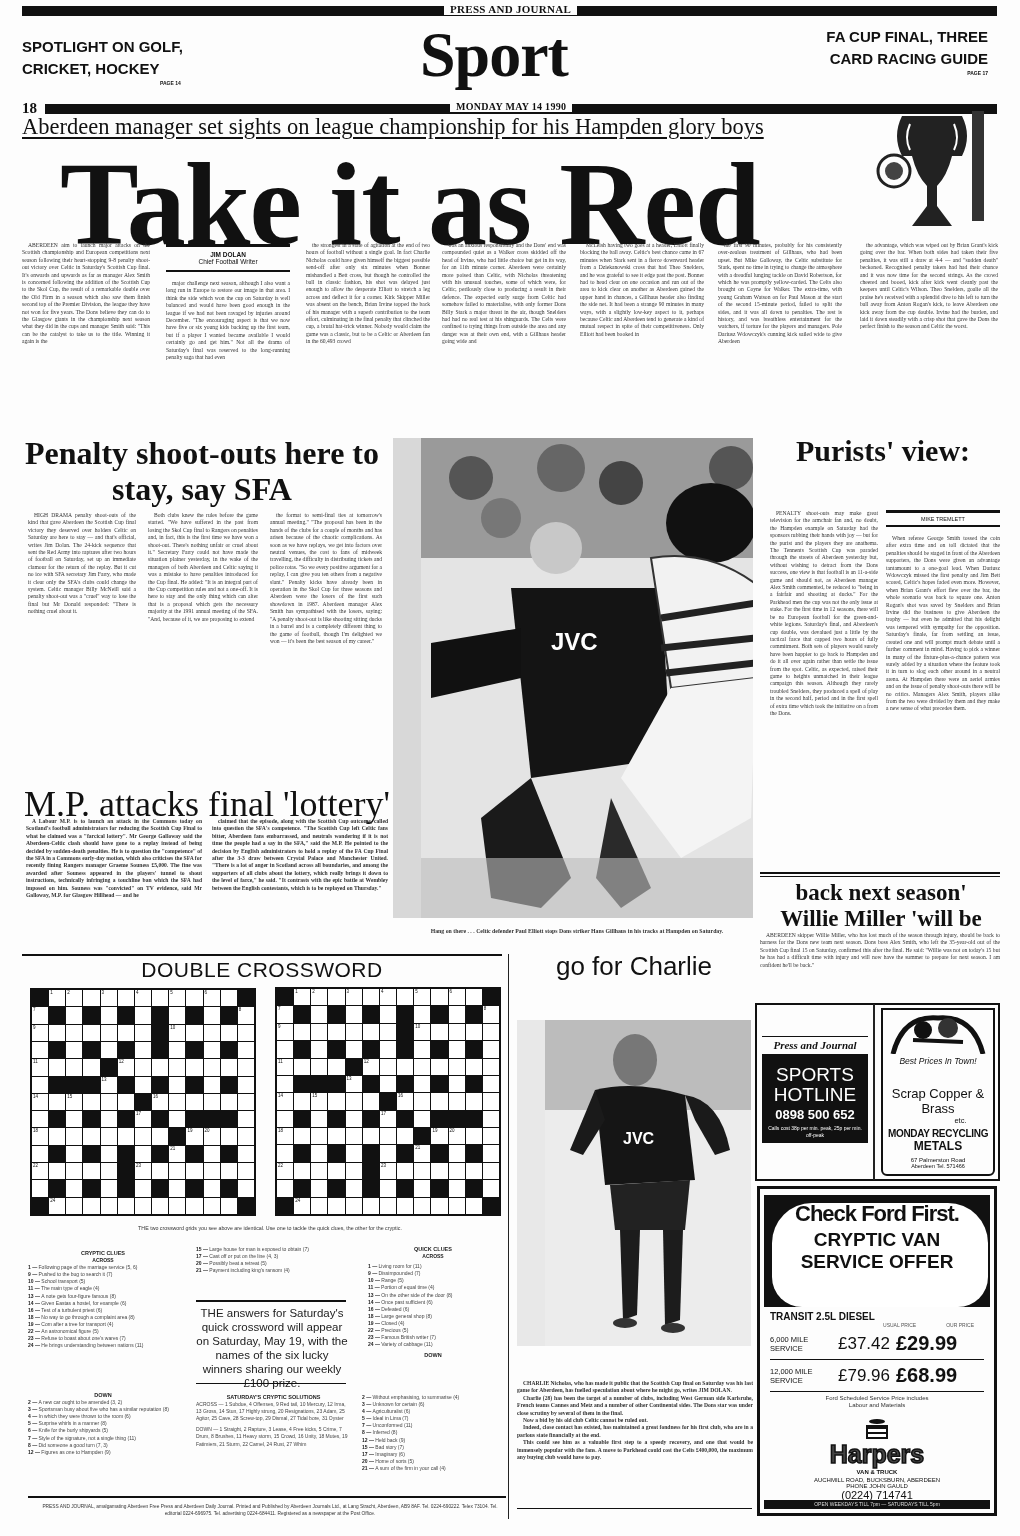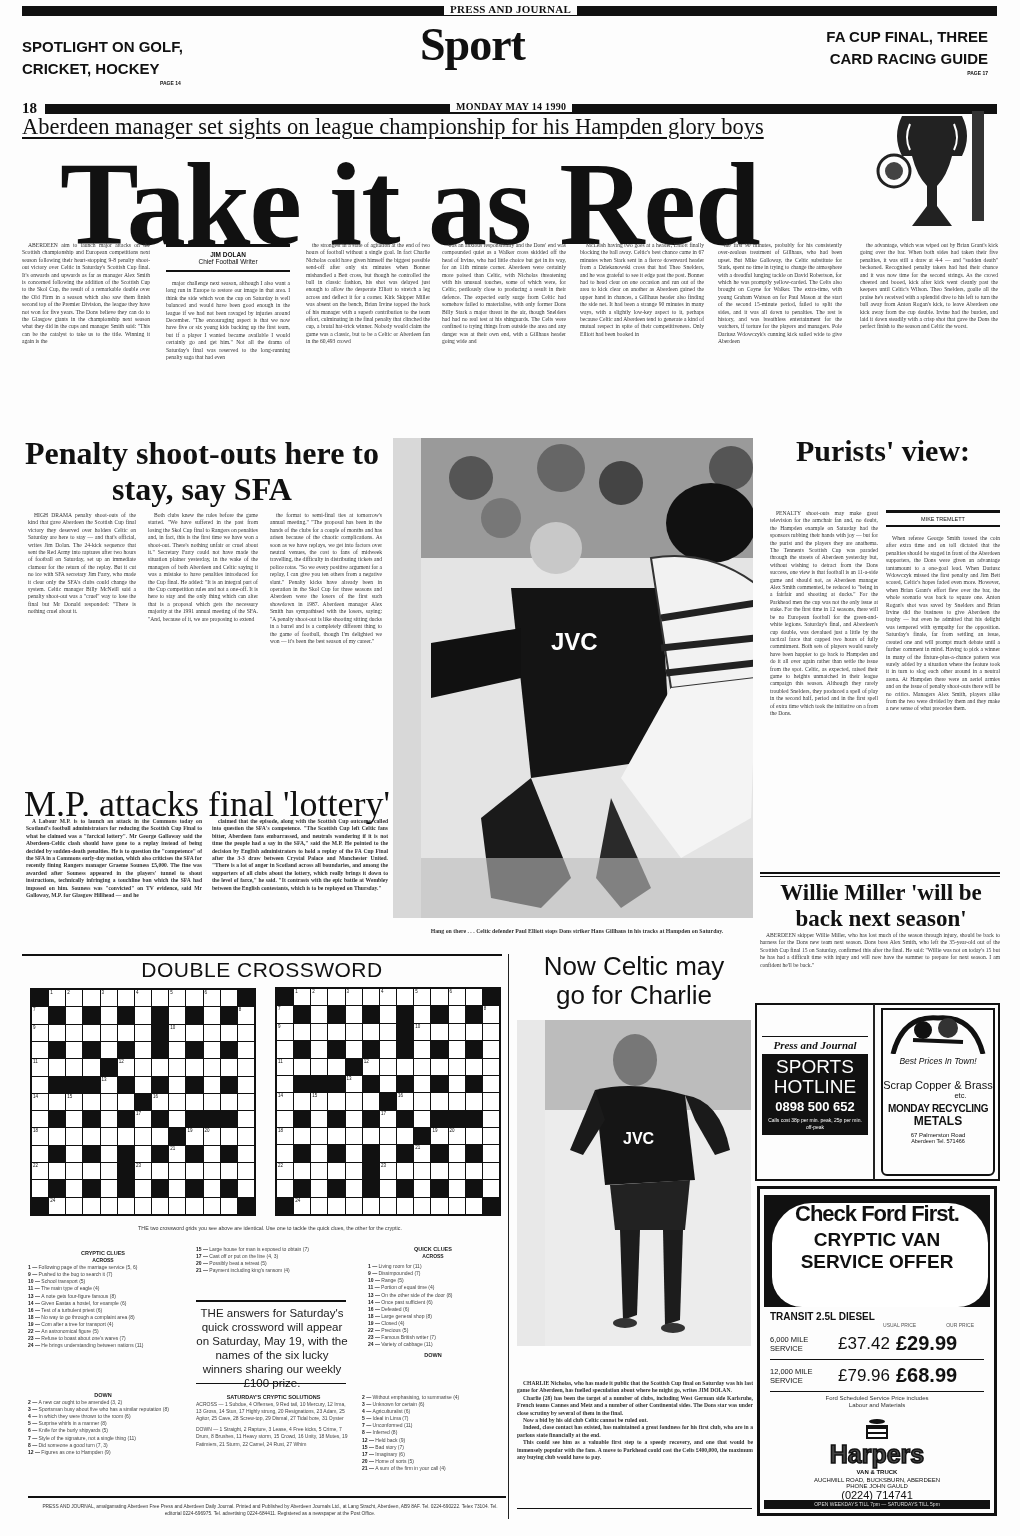--- a/index.html
+++ b/index.html
@@ -4,21 +4,21 @@
 <style>
   * { box-sizing: border-box; margin: 0; padding: 0; }
   html, body { width: 1020px; height: 1536px; background: #fdfdfd; overflow: hidden; }
   body { position: relative; font-family: "Liberation Serif", serif; color: #111; }
   .abs { position: absolute; }
   .bar { background: #111; height: 12px; }
   .rule { position: absolute; background: #111; }
   .masthead-label { font-family: "Liberation Serif", serif; font-weight: bold; font-size: 11px; letter-spacing: 0.3px; background: #fdfdfd; padding: 0 6px; }
   .promo { font-family: "Liberation Sans", sans-serif; font-weight: bold; font-size: 15px; line-height: 22px; color: #111; }
   .promo-page { font-family: "Liberation Sans", sans-serif; font-size: 5px; font-weight: bold; }
-  .sport { font-family: "Liberation Serif", serif; font-weight: bold; font-size: 46px; letter-spacing: -1px; }
+  .sport { font-family: "Liberation Serif", serif; font-weight: bold; font-size: 64px; letter-spacing: -1px; }
   .strap { font-family: "Liberation Serif", serif; font-size: 22.5px; text-decoration: underline; text-decoration-thickness: 2px; text-underline-offset: 3px; }
   .headline { font-family: "Liberation Serif", serif; font-weight: bold; font-size: 118px; letter-spacing: -1px; line-height: 1; }
   .h2 { font-family: "Liberation Serif", serif; font-weight: bold; text-align: center; line-height: 1.12; }
   .h2-sans { font-family: "Liberation Sans", sans-serif; font-weight: normal; text-align: center; line-height: 1.12; }
   .body-col { font-family: "Liberation Serif", serif; font-size: 5.6px; line-height: 7.4px; color: #333; text-align: justify; overflow: hidden; }
   .body-col p { text-indent: 6px; }
   .byline { border-top: 3px solid #111; border-bottom: 2px solid #111; text-align: center; font-family: "Liberation Sans", sans-serif; font-size: 6.5px; font-weight: bold; padding: 4px 0 5px; margin-bottom: 5px; }
   .vline { position: absolute; width: 1px; background: #222; }
   .photo { position: absolute; overflow: hidden; background: #cfcfcf; padding-left: 28px; }
   .caption { font-family: "Liberation Serif", serif; font-size: 5.8px; line-height: 8px; text-align: center; font-weight: bold; color: #333; }
@@ -154,22 +154,22 @@
 <div class="abs body-col" style="left:26px;top:818px;width:176px;height:118px;font-weight:bold;">
     <p>A Labour M.P. is to launch an attack in the Commons today on Scotland's football administrators for reducing the Scottish Cup Final to what he claimed was a "farcical lottery". Mr George Galloway said the Aberdeen-Celtic clash should have gone to a replay instead of being decided by sudden-death penalties. He is to question the "competence" of the SFA in a Commons early-day motion, which also criticises the SFA for recently fining Rangers manager Graeme Souness £5,000. The fine was awarded after Souness appeared in the players' tunnel to shout instructions, technically infringing a touchline ban which the SFA had imposed on him. Souness was "convicted" on TV evidence, said Mr Galloway, M.P. for Glasgow Hillhead — and he</p>
   </div>
 <div class="abs body-col" style="left:212px;top:818px;width:176px;height:118px;font-weight:bold;">
     <p>claimed that the episode, along with the Scottish Cup outcome, called into question the SFA's competence. "The Scottish Cup left Celtic fans bitter, Aberdeen fans embarrassed, and neutrals wondering if it is not time the people had a say in the SFA," said the M.P. He pointed to the decision by English administrators to hold a replay of the FA Cup Final after the 3-3 draw between Crystal Palace and Manchester United. "There is a lot of anger in Scotland across all boundaries, and among the supporters of all clubs about the lottery, which really brings it down to the level of farce," he said. "It contrasts with the epic battle at Wembley between the English contestants, which is to be replayed on Thursday."</p>
   </div>
 
 <div class="rule" style="left:760px;top:872px;width:240px;height:2px;"></div>
 <div class="rule" style="left:760px;top:876px;width:240px;height:1px;"></div>
 <div class="abs h2" style="left:752px;top:880px;width:258px;font-size:23px;">
+  <div>back next season'</div>
   <div>Willie Miller 'will be</div>
-  <div>back next season'</div>
 </div>
 <div class="abs body-col" style="left:760px;top:932px;width:240px;height:70px;">
     <p>ABERDEEN skipper Willie Miller, who has lost much of the season through injury, should be back to harness for the Dons new team next season. Dons boss Alex Smith, who left the 35-year-old out of the Scottish Cup final 15 on Saturday, confirmed this after the final. He said: "Willie was not on today's 15 but he has had a difficult time with injury and will now have the summer to prepare for next season. I am confident he'll be back."</p>
   </div>
 
 <div class="rule" style="left:22px;top:954px;width:480px;height:2px;"></div>
 <div class="vline" style="left:508px;top:954px;height:565px;"></div>
 <div class="abs cw-title" style="left:22px;top:958px;width:480px;text-align:center;">DOUBLE CROSSWORD</div>
 
 <div class="abs grid" id="grid-quick" style="left:30px;top:988px;width:226px;height:228px;">
@@ -687,21 +687,20 @@
       <div><span class="num">17 — </span><span>Imaginary (6)</span></div>
       <div><span class="num">20 — </span><span>Home of sorts (5)</span></div>
       <div><span class="num">21 — </span><span>A sum of the firm in your call (4)</span></div>
     </div>
 </div>
 
 <div class="rule" style="left:28px;top:1496px;width:478px;height:2px;"></div>
 <div class="abs footer-note" style="left:40px;top:1503px;width:460px;">PRESS AND JOURNAL, amalgamating Aberdeen Free Press and Aberdeen Daily Journal. Printed and Published by Aberdeen Journals Ltd., at Lang Stracht, Aberdeen, AB9 8AF. Tel. 0224-690222. Telex 73104. Tel. editorial 0224-696975. Tel. advertising 0224-684411. Registered as a newspaper at the Post Office.</div>
 
 <div class="abs h2-sans" style="left:514px;top:952px;width:240px;font-size:26px;">
-  <div>Now Celtic may</div>
   <div>go for Charlie</div>
 </div>
 <div class="photo" style="left:517px;top:1020px;width:234px;height:326px;background:#e8e8e8;">
   <svg width="234" height="326" viewBox="0 0 234 326">
     <rect width="234" height="326" fill="#ececec"></rect>
     <rect x="0" y="0" width="234" height="90" fill="#bcbcbc"></rect>
     <ellipse cx="90" cy="40" rx="22" ry="26" fill="#777"></ellipse>
     <path d="M50 70 Q90 60 140 75 L150 160 L60 165 Z" fill="#151515"></path>
     <path d="M140 75 Q175 80 185 130 L170 135 L150 100 Z" fill="#1a1a1a"></path>
     <path d="M50 70 L25 130 L38 135 L60 100 Z" fill="#1a1a1a"></path>
@@ -720,37 +719,37 @@
   <p style="font-weight:bold;">Indeed, close contact has existed, has maintained a great fondness for his first club, who are in a parlous state financially at the end.</p>
   <p style="font-weight:bold;">This could see him as a valuable first step to a speedy recovery, and one that would be immensely popular with the fans. A move to Parkhead could cost the Celts £400,000, the maximum any buying club would have to pay.</p>
 </div>
 <div class="rule" style="left:517px;top:1508px;width:235px;height:1px;"></div>
 
 <div class="ad-border" style="left:755px;top:1003px;width:245px;height:178px;border-width:2px;"></div>
 <div class="vline" style="left:873px;top:1004px;height:176px;width:2px;"></div>
 
 <div class="abs" style="left:762px;top:1036px;width:106px;">
   <div style="font-family:'Liberation Serif',serif;font-weight:bold;font-style:italic;font-size:11px;text-align:center;border-top:1px solid #111;padding-top:2px;margin-bottom:3px;">Press and Journal</div>
-  <div class="hotline" style="padding:3px 2px 4px;">
+  <div class="hotline" style="padding:11px 2px 4px;">
     <div style="font-size:19px;line-height:20px;">SPORTS</div>
     <div style="font-size:19px;line-height:20px;">HOTLINE</div>
     <div style="font-size:13px;font-weight:bold;margin-top:2px;">0898 500 652</div>
     <div style="font-size:5px;line-height:7px;margin-top:3px;">Calls cost 38p per min. peak, 25p per min. off-peak</div>
   </div>
 </div>
 
 <div class="abs" style="left:881px;top:1008px;width:114px;height:168px;border:2px solid #111;border-radius:0 0 6px 6px;text-align:center;font-family:'Liberation Sans',sans-serif;">
   <svg width="110" height="44" viewBox="0 0 110 44" style="display:block;">
     <path d="M10 44 Q20 5 55 8 Q90 5 100 44" fill="none" stroke="#111" stroke-width="5"></path>
     <circle cx="40" cy="20" r="9" fill="#111"></circle>
     <circle cx="65" cy="18" r="10" fill="#333"></circle>
     <path d="M30 30 L80 32" stroke="#111" stroke-width="4"></path>
   </svg>
   <div style="font-style:italic;font-size:8.5px;margin-top:2px;">Best Prices In Town!</div>
-  <div style="font-size:11px;margin-top:13px;">Scrap Copper &amp; Brass</div>
+  <div style="font-size:13px;margin-top:20px;">Scrap Copper &amp; Brass</div>
   <div style="font-size:7.5px;padding-left:45px;">etc.</div>
   <div style="font-weight:bold;font-size:10px;margin-top:3px;letter-spacing:-0.3px;">MONDAY RECYCLING</div>
   <div style="font-weight:bold;font-size:12px;">METALS</div>
   <div style="font-size:6px;margin-top:4px;">67 Palmerston Road</div>
   <div style="font-size:5.5px;">Aberdeen Tel. 571466</div>
 </div>
 
 <div class="ad-border" style="left:757px;top:1186px;width:240px;height:330px;border-width:3px;">
   <div style="background:#111;margin:6px 4px 0;height:112px;position:relative;overflow:hidden;">
     <div style="position:absolute;left:8px;top:8px;width:216px;height:104px;background:#fff;border-radius:40px 40px 30px 30px;"></div>

